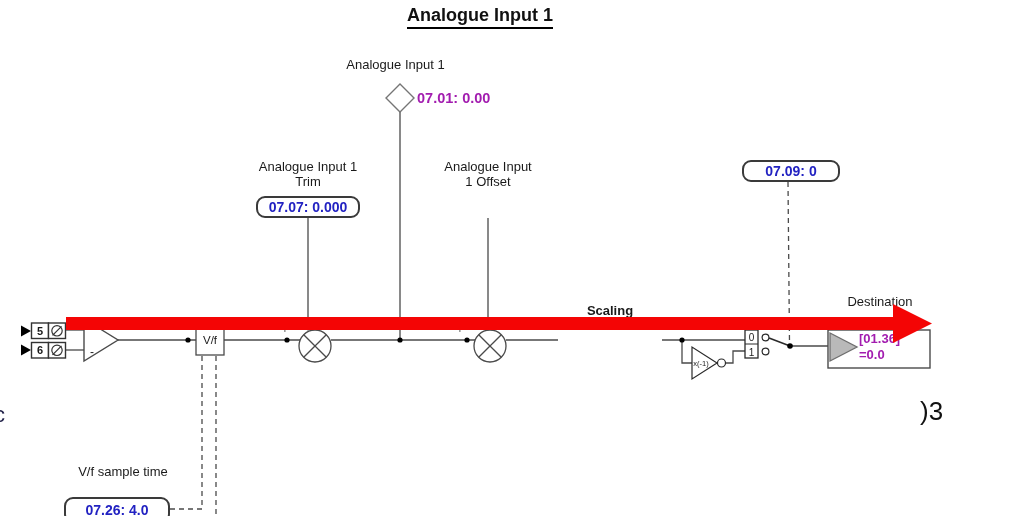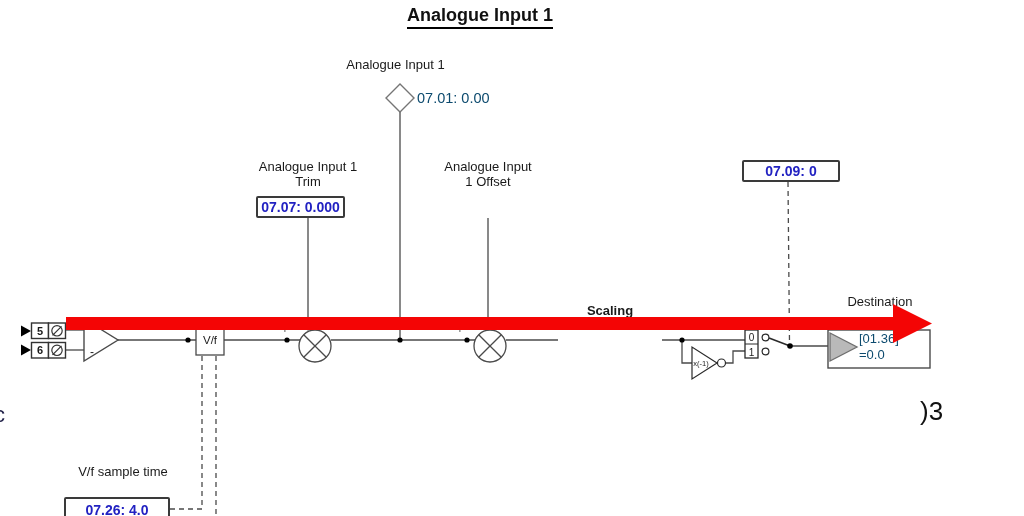--- a/index.html
+++ b/index.html
@@ -1,24 +1,24 @@
 <!DOCTYPE html>
 <html><head>
 <meta charset="utf-8">
 <style>
   html,body{margin:0;padding:0;background:#fff;font-family:"Liberation Sans",sans-serif;}
   #canvas{position:relative;width:1024px;height:516px;background:#fff;overflow:hidden;}
   .abs{position:absolute;}
   svg{position:absolute;left:0;top:0;}
   svg text{font-family:"Liberation Sans",sans-serif;fill:#1a1a1a;}
   .lbl{font-size:13px;color:#1a1a1a;text-align:center;line-height:15px;z-index:2;}
-  .pbox{box-sizing:border-box;border:2px solid #3a3a3a;border-radius:2px;background:#fff;
+  .pbox{box-sizing:border-box;border:2px solid #3a3a3a;border-radius:9px;background:#fff;
         display:flex;align-items:center;justify-content:center;
         font-weight:bold;font-size:14px;color:#2222c2;z-index:2;white-space:nowrap;}
-  .pval{font-weight:normal;color:#0c4a6e;z-index:2;white-space:nowrap;}
+  .pval{font-weight:bold;color:#a21caf;z-index:2;white-space:nowrap;}
   .title{font-size:18px;font-weight:bold;color:#111;text-align:center;z-index:2;}
   .title span{display:inline-block;border-bottom:2px solid #000;padding-bottom:1px;}
   .dest-text{font-size:13px;line-height:16px;text-align:left;}
   .stray{color:#111;z-index:2;}
 </style>
 </head>
 <body>
 
 <div id="canvas">
 
@@ -112,21 +112,21 @@
 
   <div class="abs title" style="left:330px;top:5px;width:300px;"><span>Analogue Input 1</span></div>
 
   <div class="abs lbl" style="left:333px;top:57px;width:125px;">Analogue Input 1</div>
   <div class="abs pval" style="left:417px;top:90px;font-size:14.5px;">07.01: 0.00</div>
 
   <div class="abs lbl" style="left:246px;top:159px;width:124px;">
     <div>Analogue Input 1</div>
     <div>Trim</div>
   </div>
-  <div class="abs pbox" style="left:256px;top:196px;width:89px;height:22px;">07.07: 0.000</div>
+  <div class="abs pbox" style="left:256px;top:196px;width:104px;height:22px;">07.07: 0.000</div>
 
   <div class="abs lbl" style="left:426px;top:159px;width:124px;">
     <div>Analogue Input</div>
     <div>1 Offset</div>
   </div>
 
   <div class="abs lbl" style="left:731px;top:132px;width:120px;margin-top:28px;">Invert</div>
   <div class="abs pbox" style="left:742px;top:160px;width:98px;height:22px;">07.09: 0</div>
 
   <div class="abs lbl" style="left:560px;top:303px;width:100px;font-weight:bold;">Scaling</div>

